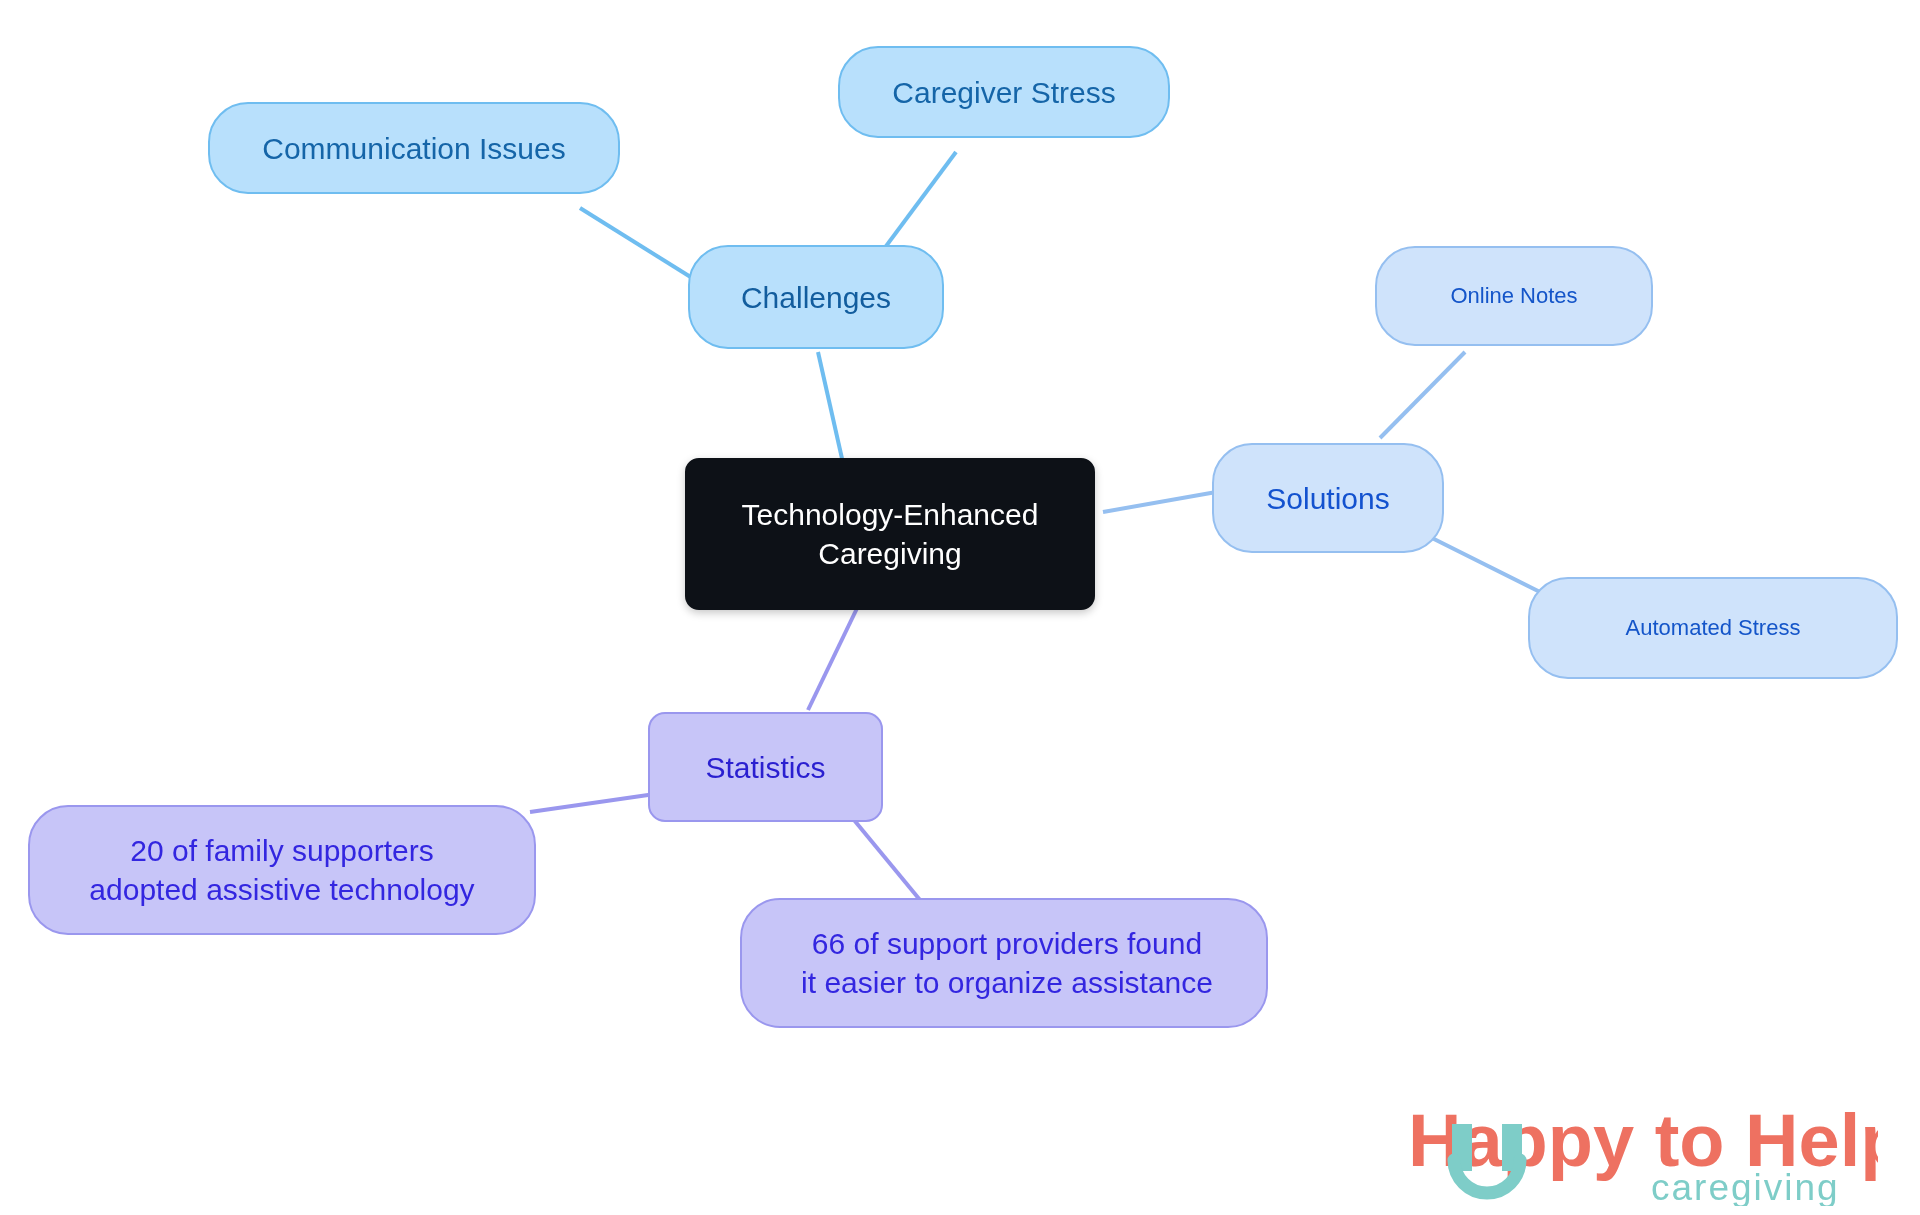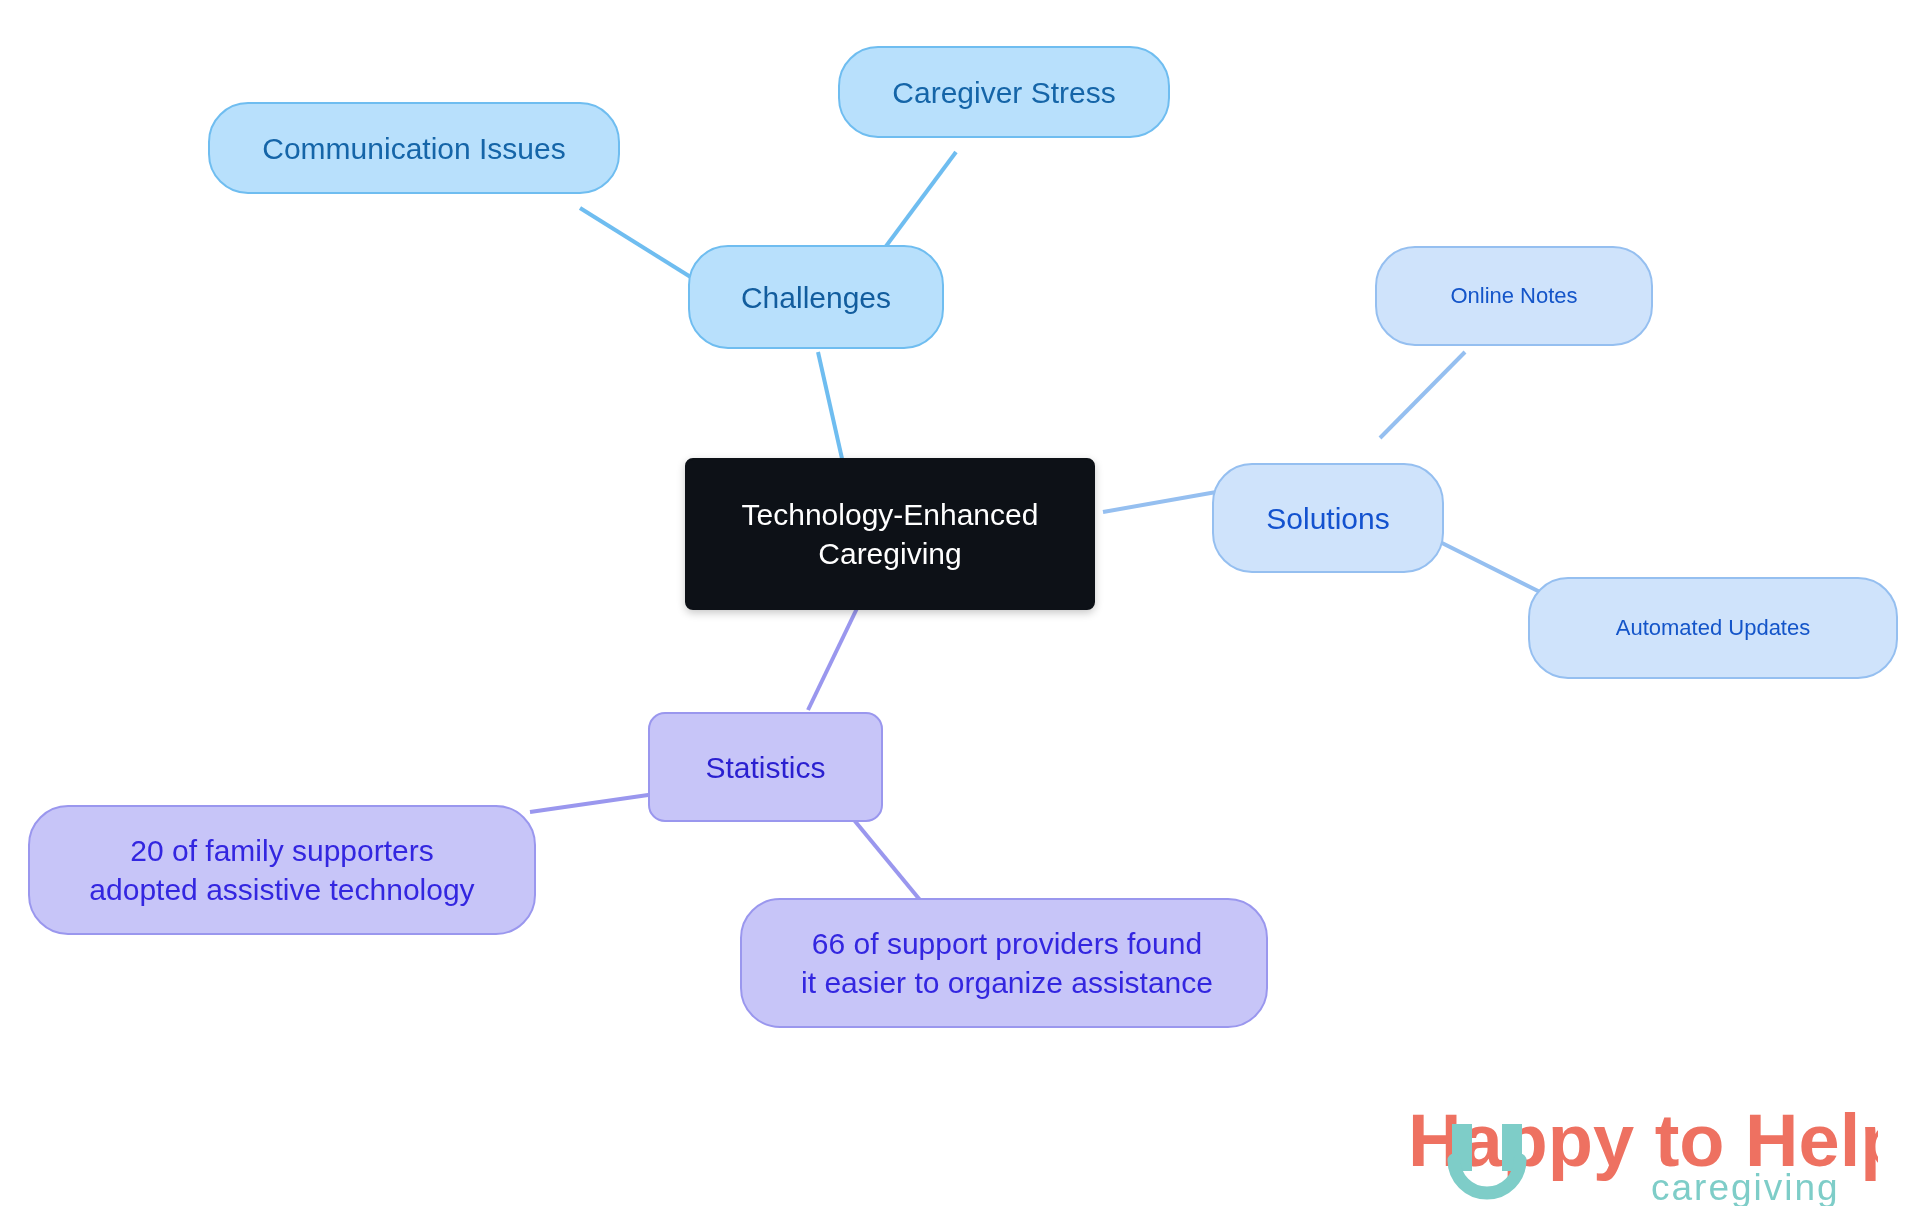--- a/index.html
+++ b/index.html
@@ -38,41 +38,40 @@
     border-width: 2px;
     line-height: 1.3;
     white-space: pre-line;
     padding: 0 14px;
   }
   .node-root {
     background: #0d1117;
     border-color: #0d1117;
     color: #ffffff;
     font-size: 30px;
-    border-radius: 8px;
+    border-radius: 14px;
     box-shadow: 0 3px 9px rgba(0,0,0,0.22);
   }
   .node-branch-blue {
     background: #b8e0fc;
     border-color: #6fbdf0;
     color: #125d9e;
     font-size: 30px;
   }
   .node-leaf-blue {
     background: #b8e0fc;
     border-color: #6fbdf0;
     color: #1565a8;
     font-size: 30px;
   }
   .node-branch-lightblue {
     background: #cfe3fb;
     border-color: #95bff0;
     color: #1352cf;
     font-size: 30px;
-    margin-top: 20px;
   }
   .node-leaf-lightblue {
     background: #cfe3fb;
     border-color: #95bff0;
     color: #1455c9;
     font-size: 22px;
   }
   .node-branch-purple {
     background: #c7c5f8;
     border-color: #9a97ee;
@@ -117,21 +116,21 @@
 
   <div class="node node-leaf-blue" style="left:838px; top:46px; width:332px; height:92px;">Caregiver Stress</div>
 
   <div class="node node-root" style="left:685px; top:458px; width:410px; height:152px;">Technology-Enhanced
 Caregiving</div>
 
   <div class="node node-leaf-lightblue" style="left:1375px; top:246px; width:278px; height:100px;">Online Notes</div>
 
   <div class="node node-branch-lightblue" style="left:1212px; top:443px; width:232px; height:110px;">Solutions</div>
 
-  <div class="node node-leaf-lightblue" style="left:1528px; top:577px; width:370px; height:102px;">Automated Updates</div>
+  <div class="node node-leaf-lightblue" style="left:1528px; top:577px; width:370px; height:102px;">Automated Stress</div>
 
   <div class="node node-branch-purple" style="left:648px; top:712px; width:235px; height:110px;">Statistics</div>
 
   <div class="node node-leaf-purple" style="left:28px; top:805px; width:508px; height:130px;">20 of family supporters
 adopted assistive technology</div>
 
   <div class="node node-leaf-purple" style="left:740px; top:898px; width:528px; height:130px;padding-left:20px;">66 of support providers found
 it easier to organize assistance</div>
 
   <svg id="logo" viewBox="0 0 470 118">

